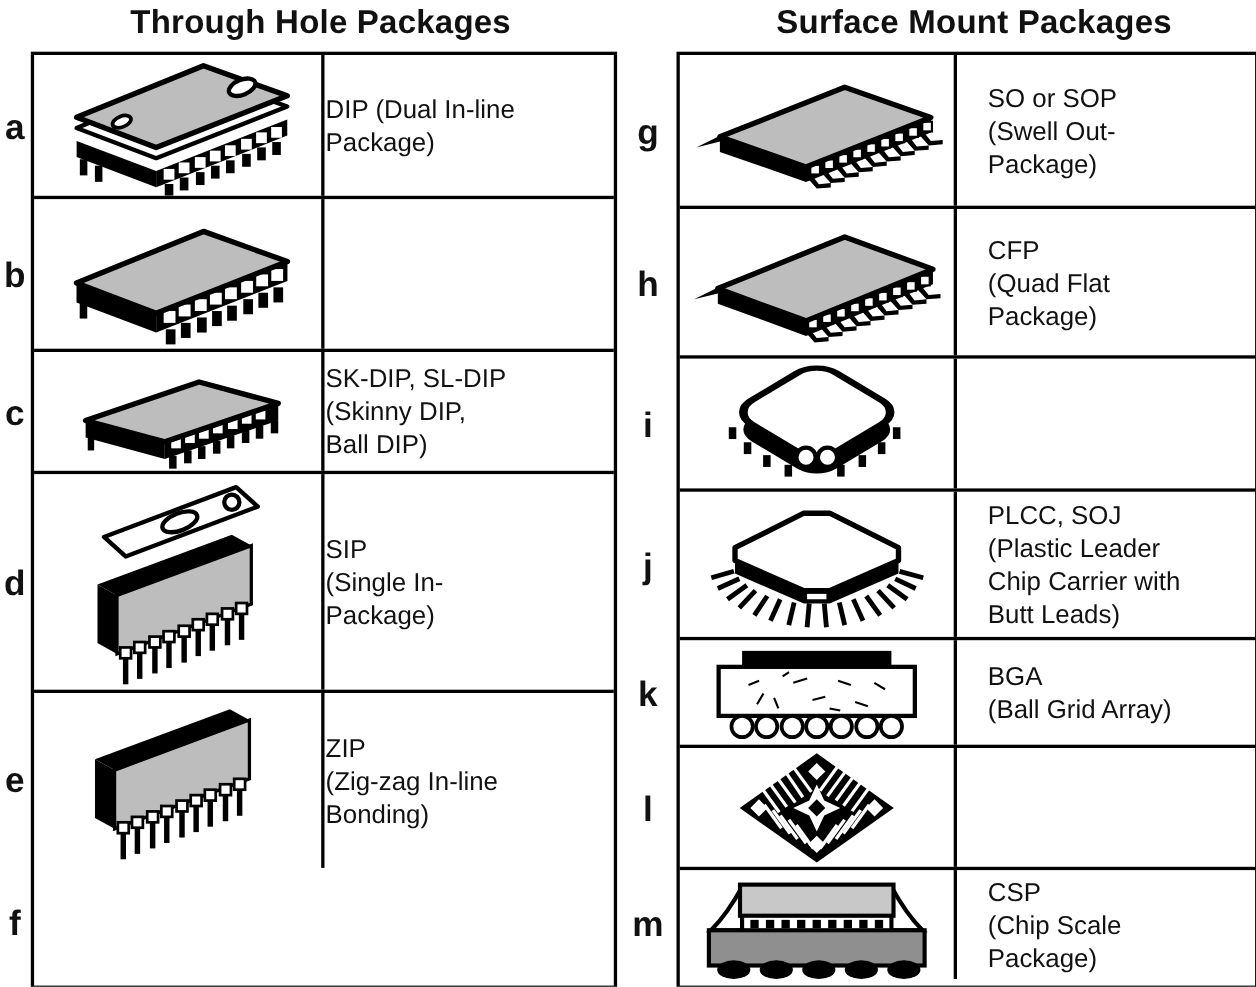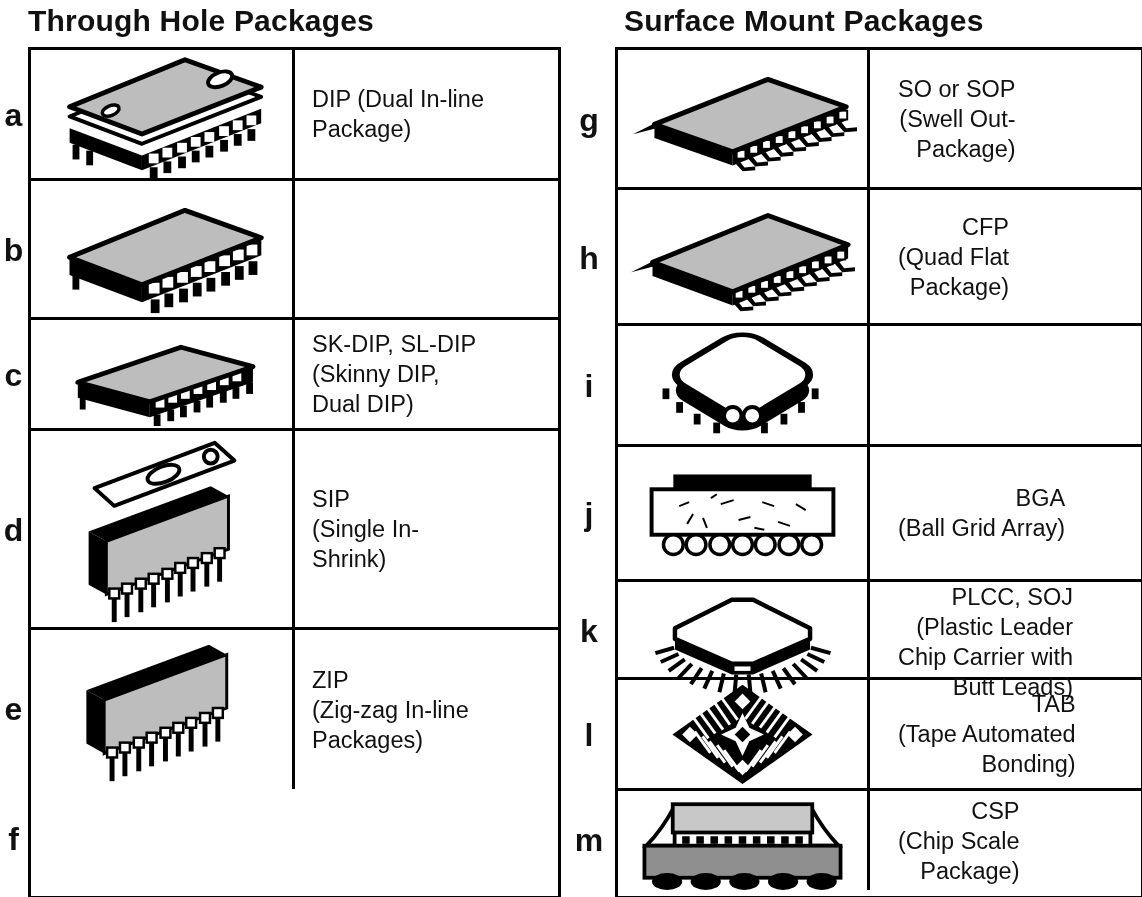--- a/index.html
+++ b/index.html
@@ -1,34 +1,34 @@
 <!DOCTYPE html>
 <html><head>
 <meta charset="utf-8">
 <style>
   html,body{margin:0;padding:0;}
   body{width:1142px;height:897px;background:#fff;position:relative;
        font-family:"Liberation Sans",sans-serif;color:#111;overflow:hidden;}
   .stage{position:absolute;inset:0;}
   .fig-title{position:absolute;top:0;height:44px;font-weight:bold;font-size:30px;
-             letter-spacing:.2px;text-align:left;line-height:42px;}
+             letter-spacing:.2px;text-align:center;line-height:42px;}
   #title-left{left:28px;width:527px;}
   #title-right{left:624px;width:523px;}
   .pkg-table{position:absolute;top:47px;border:3px solid #000;background:#fff;display:grid;}
   #left-table{left:28px;width:527px;height:846px;
       grid-template-rows:131px 139px 111px 199px 159px 101px;}
   #right-table{left:615px;width:523px;height:846px;
       grid-template-rows:140px 136px 121px 135px 98px 111px 99px;}
   .row{display:grid;border-bottom:3px solid #000;min-height:0;}
   .row:last-child{border-bottom:none;}
   #left-table .row{grid-template-columns:264px 1fr;}
-  #right-table .row{grid-template-columns:252px 1fr;text-align:right;}
+  #right-table .row{grid-template-columns:252px 1fr;}
   .img-cell{border-right:3px solid #000;position:relative;overflow:hidden;}
   .img-cell svg{position:absolute;inset:0;width:100%;height:100%;}
-  .desc-cell{display:flex;align-items:center;padding-left:17px;
+  .desc-cell{display:flex;align-items:center;padding-left:1px;
              font-size:23.5px;line-height:30px;white-space:pre-wrap;}
   #right-table .desc-cell{padding-left:28px;}
   .letters{position:absolute;top:50px;height:840px;display:grid;}
   #left-letters{left:0;width:27px;grid-template-rows:131px 139px 111px 199px 159px 101px;}
   #right-letters{left:566px;width:46px;grid-template-rows:140px 136px 121px 135px 98px 111px 99px;}
   .letter{display:flex;align-items:center;justify-content:center;
           font-weight:bold;font-size:32px;}
 </style>
 </head>
 <body>
@@ -171,21 +171,21 @@
             <use href="#pin-c" x="165" y="83"></use>
             <use href="#pin-c" x="178" y="78"></use>
             <use href="#pin-c" x="192" y="73"></use>
             <use href="#pin-c" x="205" y="69"></use>
             <use href="#pin-c" x="219" y="64"></use>
           <polygon points="46,64 152,28 226,48 120,84" fill="#bdbdbd" stroke="#000" stroke-width="5" stroke-linejoin="round"></polygon>
         </svg>
       </div>
       <div class="desc-cell">SK-DIP, SL-DIP
 (Skinny DIP,
-Dual DIP)</div>
+Ball DIP)</div>
     </div>
 
     <div class="row">
       <div class="img-cell">
         <svg viewBox="0 0 264 199">
           <polygon points="64,58 186,12 206,30 84,76" fill="#fff" stroke="#000" stroke-width="4" stroke-linejoin="round"></polygon>
           <circle cx="182" cy="26" r="7" fill="#fff" stroke="#000" stroke-width="4"></circle>
           <ellipse cx="134" cy="44" rx="17" ry="8" transform="rotate(-21 134 44)" fill="#fff" stroke="#000" stroke-width="4"></ellipse>
           <polygon points="58,102 182,56 200,66 76,112" fill="#000"></polygon>
           <polygon points="58,102 76,112 76,166 58,156" fill="#000"></polygon>
@@ -196,21 +196,21 @@
             <use href="#sip-pin" x="119" y="145"></use>
             <use href="#sip-pin" x="133" y="140"></use>
             <use href="#sip-pin" x="146" y="134"></use>
             <use href="#sip-pin" x="159" y="129"></use>
             <use href="#sip-pin" x="173" y="124"></use>
             <use href="#sip-pin" x="186" y="119"></use>
         </svg>
       </div>
       <div class="desc-cell">SIP
 (Single In-
-Shrink)</div>
+Package)</div>
     </div>
 
     <div class="row">
       <div class="img-cell">
         <svg viewBox="0 0 264 159">
           <polygon points="56,60 180,14 198,24 74,70" fill="#000"></polygon>
           <polygon points="56,60 74,70 74,124 56,114" fill="#000"></polygon>
           <polygon points="74,70 198,24 198,78 74,124" fill="#bdbdbd" stroke="#000" stroke-width="3"></polygon>
           <use href="#sip-pin" x="77" y="118"></use>
             <use href="#sip-pin" x="90" y="113"></use>
@@ -218,21 +218,21 @@
             <use href="#sip-pin" x="117" y="103"></use>
             <use href="#sip-pin" x="131" y="98"></use>
             <use href="#sip-pin" x="144" y="93"></use>
             <use href="#sip-pin" x="157" y="88"></use>
             <use href="#sip-pin" x="171" y="83"></use>
             <use href="#sip-pin" x="184" y="78"></use>
         </svg>
       </div>
       <div class="desc-cell">ZIP
 (Zig-zag In-line
-Packages)</div>
+Bonding)</div>
     </div>
 
 
   </div>
 
   <div class="letters" id="right-letters">
     <div class="letter">g</div>
     <div class="letter">h</div>
     <div class="letter">i</div>
     <div class="letter">j</div>
@@ -303,20 +303,52 @@
             <use href="#lcc-leg" x="183" y="78"></use>
             <use href="#lcc-leg" x="44" y="64"></use>
             <use href="#lcc-leg" x="197" y="64"></use>
           <g transform="translate(126,50) scale(1,0.6) rotate(45)">
               <rect x="-56" y="-56" width="112" height="112" rx="26" fill="#fff" stroke="#000" stroke-width="8"></rect>
             </g>
           <circle cx="116" cy="92" r="9" fill="#fff" stroke="#000" stroke-width="4"></circle>
           <circle cx="136" cy="92" r="9" fill="#fff" stroke="#000" stroke-width="4"></circle>
         </svg>
       </div>
+    </div>
+
+    <div class="row">
+      <div class="img-cell">
+        <svg viewBox="0 0 252 135">
+          <polygon points="114,32 138,32 202,64 202,76 138,104 114,104 50,76 50,64" fill="#000"></polygon>
+          <g stroke="#000" stroke-width="4.5">
+            <line x1="203" y1="74" x2="225" y2="80"></line>
+              <line x1="199" y1="81" x2="218" y2="90"></line>
+            <line x1="192" y1="87" x2="210" y2="100"></line>
+              <line x1="183" y1="92" x2="198" y2="108"></line>
+            <line x1="172" y1="97" x2="185" y2="115"></line>
+              <line x1="160" y1="100" x2="169" y2="120"></line>
+            <line x1="147" y1="103" x2="152" y2="124"></line>
+              <line x1="133" y1="104" x2="135" y2="126"></line>
+            <line x1="119" y1="104" x2="117" y2="126"></line>
+              <line x1="105" y1="103" x2="100" y2="124"></line>
+            <line x1="92" y1="100" x2="83" y2="120"></line>
+              <line x1="80" y1="97" x2="68" y2="115"></line>
+            <line x1="69" y1="92" x2="54" y2="108"></line>
+              <line x1="61" y1="87" x2="43" y2="100"></line>
+            <line x1="54" y1="81" x2="34" y2="90"></line>
+              <line x1="49" y1="74" x2="28" y2="80"></line>
+          </g>
+          <polygon points="114,20 138,20 202,52 202,64 138,92 114,92 50,64 50,52" fill="#fff" stroke="#000" stroke-width="5" stroke-linejoin="round"></polygon>
+          <rect x="117" y="95" width="18" height="5" fill="#fff"></rect>
+        </svg>
+      </div>
+      <div class="desc-cell">PLCC, SOJ
+(Plastic Leader
+Chip Carrier with
+Butt Leads)</div>
     </div>
 
     <div class="row">
       <div class="img-cell">
         <svg viewBox="0 0 252 98">
           <rect x="56" y="10" width="140" height="15" fill="#000"></rect>
           <rect x="34" y="25" width="184" height="46" fill="#fff" stroke="#000" stroke-width="4"></rect>
           <g stroke="#000" stroke-width="2">
             <line x1="62" y1="42" x2="72" y2="38"></line>
               <line x1="86" y1="54" x2="90" y2="64"></line>
@@ -333,52 +365,20 @@
             <use href="#ball" x="79" y="81"></use>
             <use href="#ball" x="103" y="81"></use>
             <use href="#ball" x="126" y="81"></use>
             <use href="#ball" x="149" y="81"></use>
             <use href="#ball" x="173" y="81"></use>
             <use href="#ball" x="196" y="81"></use>
         </svg>
       </div>
       <div class="desc-cell">BGA
 (Ball Grid Array)</div>
-    </div>
-
-    <div class="row">
-      <div class="img-cell">
-        <svg viewBox="0 0 252 135">
-          <polygon points="114,32 138,32 202,64 202,76 138,104 114,104 50,76 50,64" fill="#000"></polygon>
-          <g stroke="#000" stroke-width="4.5">
-            <line x1="203" y1="74" x2="225" y2="80"></line>
-              <line x1="199" y1="81" x2="218" y2="90"></line>
-            <line x1="192" y1="87" x2="210" y2="100"></line>
-              <line x1="183" y1="92" x2="198" y2="108"></line>
-            <line x1="172" y1="97" x2="185" y2="115"></line>
-              <line x1="160" y1="100" x2="169" y2="120"></line>
-            <line x1="147" y1="103" x2="152" y2="124"></line>
-              <line x1="133" y1="104" x2="135" y2="126"></line>
-            <line x1="119" y1="104" x2="117" y2="126"></line>
-              <line x1="105" y1="103" x2="100" y2="124"></line>
-            <line x1="92" y1="100" x2="83" y2="120"></line>
-              <line x1="80" y1="97" x2="68" y2="115"></line>
-            <line x1="69" y1="92" x2="54" y2="108"></line>
-              <line x1="61" y1="87" x2="43" y2="100"></line>
-            <line x1="54" y1="81" x2="34" y2="90"></line>
-              <line x1="49" y1="74" x2="28" y2="80"></line>
-          </g>
-          <polygon points="114,20 138,20 202,52 202,64 138,92 114,92 50,64 50,52" fill="#fff" stroke="#000" stroke-width="5" stroke-linejoin="round"></polygon>
-          <rect x="117" y="95" width="18" height="5" fill="#fff"></rect>
-        </svg>
-      </div>
-      <div class="desc-cell">PLCC, SOJ
-(Plastic Leader
-Chip Carrier with
-Butt Leads)</div>
     </div>
 
     <div class="row">
       <div class="img-cell">
         <svg viewBox="0 0 252 111">
           <polygon points="126,5 198,56 126,107 54,56" fill="#000"></polygon>
           <polygon points="126,14 134,22 126,30 118,22" fill="#fff"></polygon>
           <polygon points="172,56 180,48 188,56 180,64" fill="#fff"></polygon>
           <polygon points="118,90 126,82 134,90 126,98" fill="#fff"></polygon>
           <polygon points="64,56 72,48 80,56 72,64" fill="#fff"></polygon>
@@ -401,23 +401,20 @@
             <line x1="145" y1="72" x2="129" y2="94"></line>
               <line x1="152" y1="67" x2="136" y2="89"></line>
               <line x1="160" y1="63" x2="144" y2="85"></line>
               <line x1="167" y1="58" x2="151" y2="80"></line>
               <line x1="175" y1="53" x2="159" y2="75"></line>
           </g>
           <polygon points="126,34 133,49 148,56 133,63 126,78 119,63 104,56 119,49" fill="#fff"></polygon>
           <polygon points="126,48 134,56 126,64 118,56" fill="#000"></polygon>
         </svg>
       </div>
-      <div class="desc-cell">TAB
-(Tape Automated
-Bonding)</div>
     </div>
 
     <div class="row">
       <div class="img-cell">
         <svg viewBox="0 0 252 105">
           <path d="M54,16 Q40,42 24,58 L54,58 Z" fill="#fff" stroke="#000" stroke-width="4"></path>
           <path d="M198,16 Q212,42 228,58 L198,58 Z" fill="#fff" stroke="#000" stroke-width="4"></path>
           <rect x="52" y="14" width="148" height="30" fill="#c8c8c8" stroke="#000" stroke-width="4"></rect>
           <use href="#bump" x="62" y="48"></use>
             <use href="#bump" x="77" y="48"></use>

